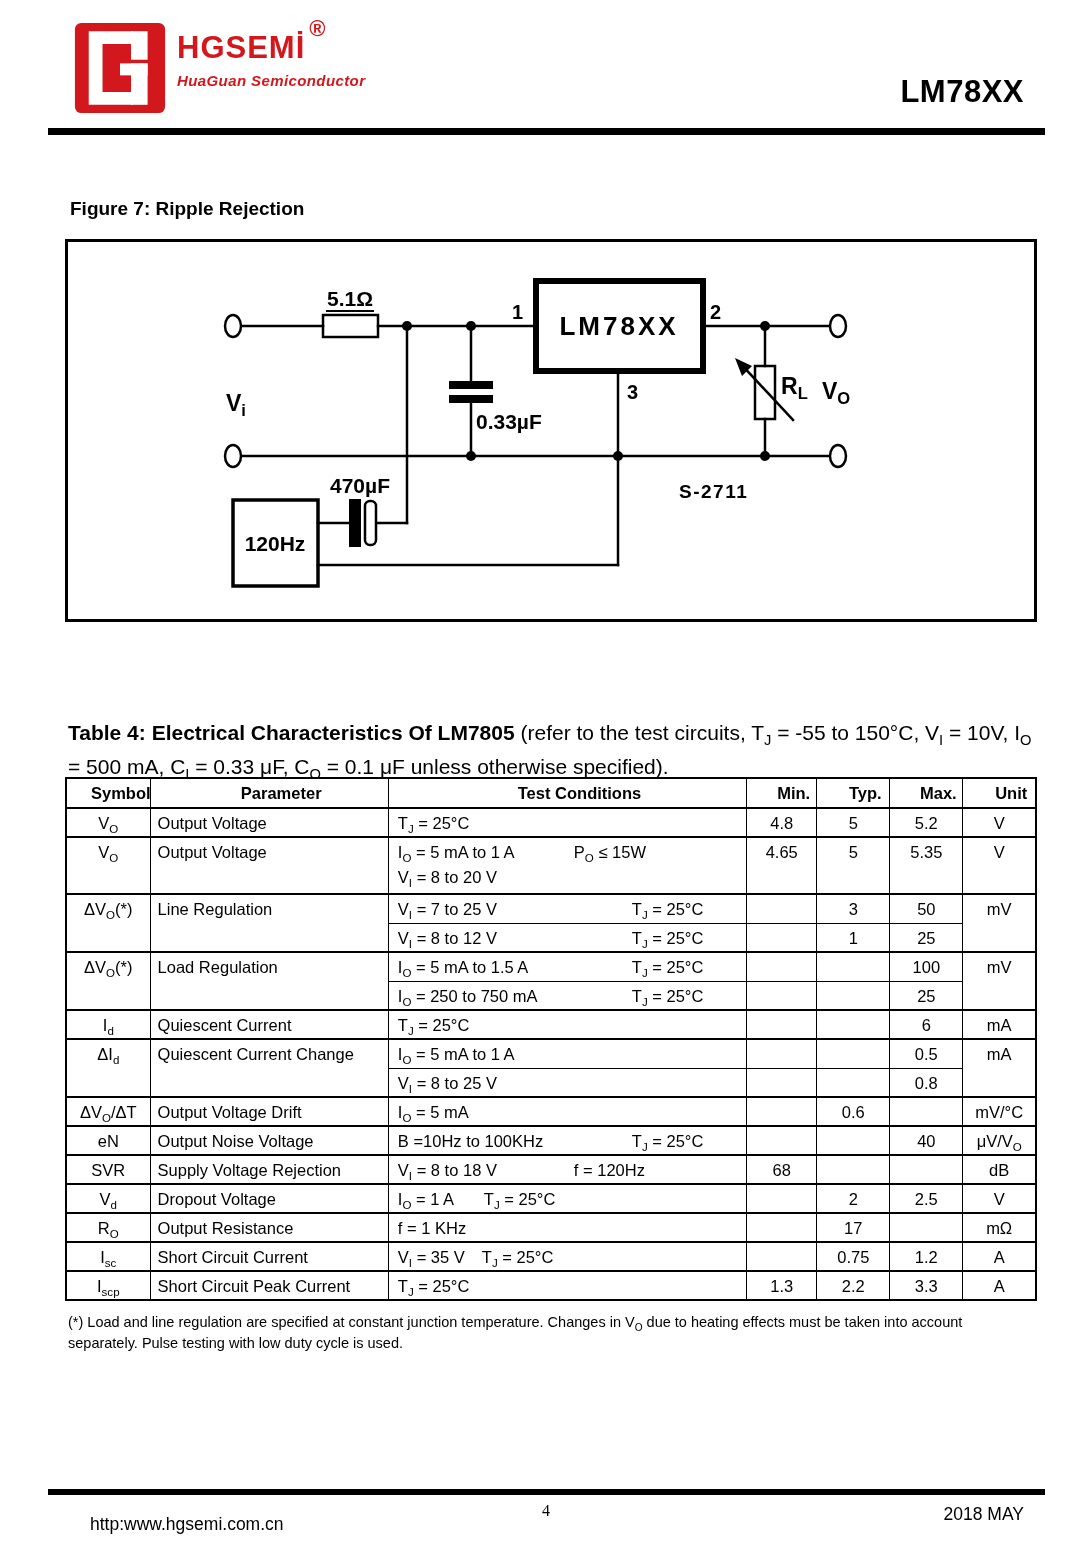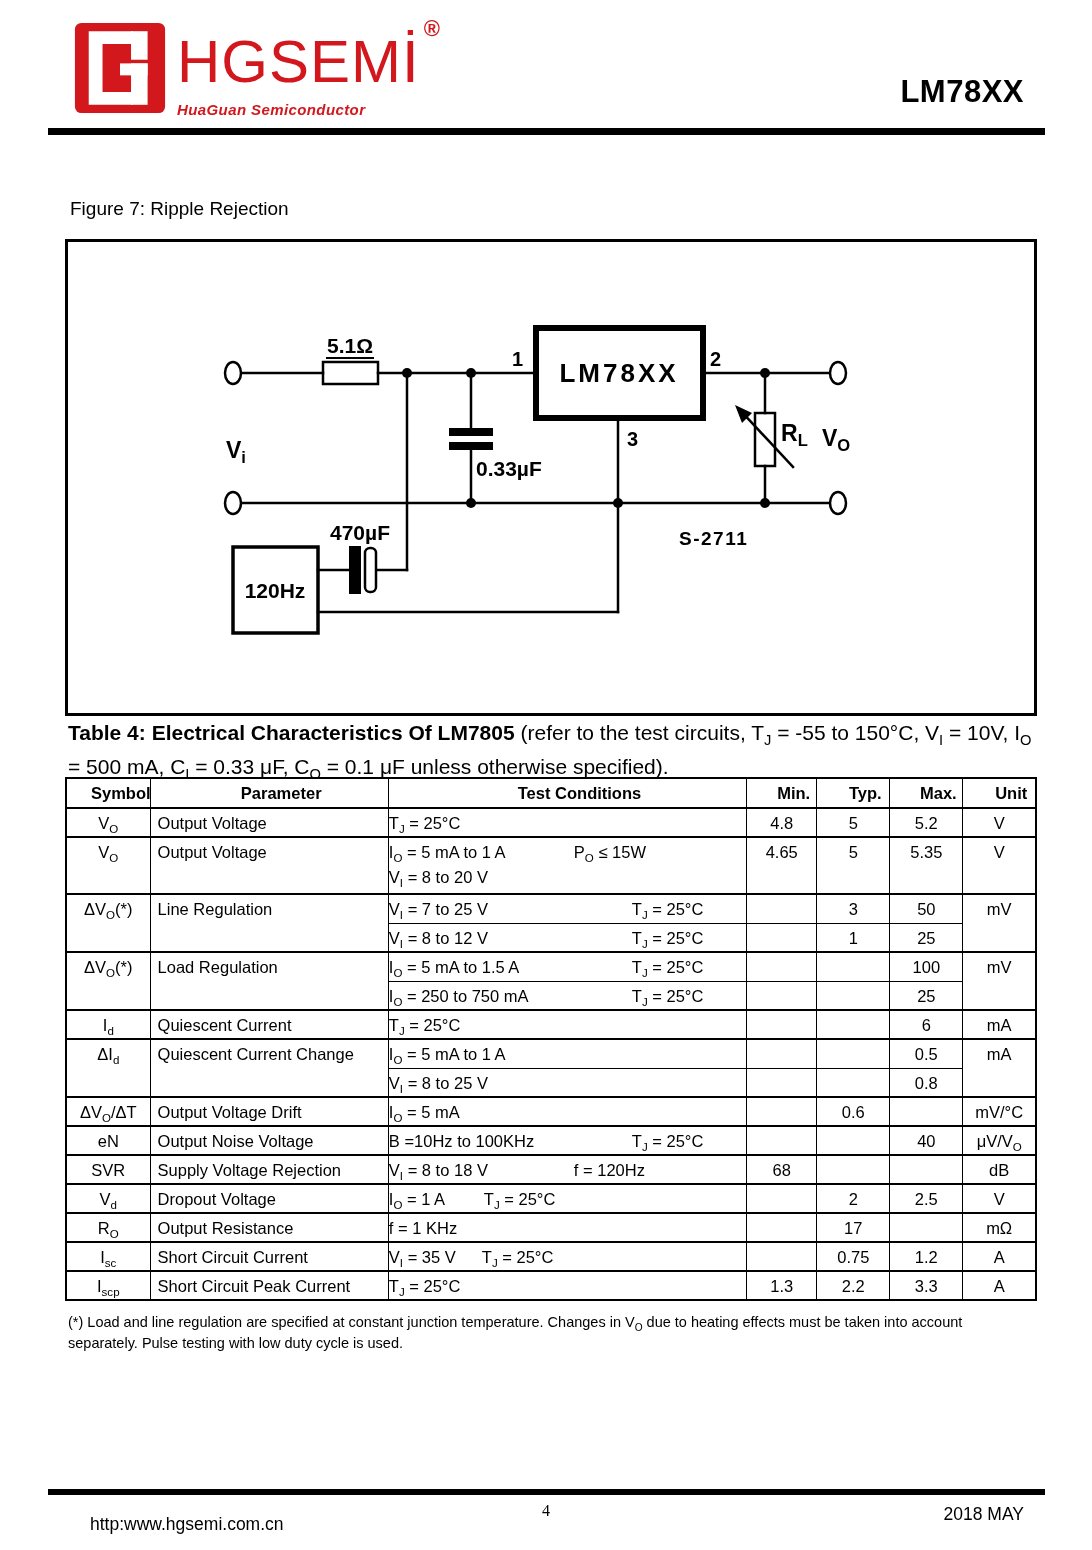--- a/index.html
+++ b/index.html
@@ -10,31 +10,31 @@
     overflow:hidden;
   }
   sub { font-size:70%; line-height:0; }
 
   
   .logo { position:absolute; left:74px; top:20px; display:flex; align-items:flex-start; }
   .logo-mark { width:92px; height:96px; flex:0 0 auto; }
   .logo-text { margin-left:11px; }
   .brand-row { display:flex; align-items:flex-start; }
   .brand {
-    font-size:60px; font-weight:normal; letter-spacing:1px; line-height:1.0;
+    font-size:31px; font-weight:bold; letter-spacing:1px; line-height:1.0;
     margin-top:12px;
   }
   .reg-mark { font-size:22px; font-weight:bold; position:relative; top:-4px; left:4px; }
   .tagline { font-size:15px; font-weight:bold; font-style:italic; letter-spacing:0.4px; margin-top:9px; }
   .part-number { position:absolute; right:68px; top:74px; font-size:31px; font-weight:bold; letter-spacing:0.5px; }
   .header-rule { position:absolute; left:48px; top:128px; width:997px; height:7px; background:#000; }
 
   
-  .figure-title { position:absolute; left:70px; top:198px; font-size:19px; font-weight:normal; }
-  .figure-box { position:absolute; left:65px; top:239px; width:972px; height:477px; border:3px solid #000; }
+  .figure-title { position:absolute; left:70px; top:198px; font-size:19px; font-weight:bold; }
+  .figure-box { position:absolute; left:65px; top:239px; width:972px; height:383px; border:3px solid #000; }
   .circuit { width:100%; height:100%; display:block; }
   .circuit text { font-family:"Liberation Sans", sans-serif; font-weight:bold; fill:#000; }
 
   
   .table-title { position:absolute; left:68px; top:716px; width:966px; font-size:21px; line-height:1.62; }
   .table-title b { font-weight:bold; }
 
   table.spec {
     position:absolute; left:65px; top:777px; width:972px;
     border-collapse:collapse; table-layout:fixed;
@@ -46,21 +46,21 @@
   }
   table.spec td {
     border-left:1.5px solid #000; border-right:1.5px solid #000;
     vertical-align:top; padding-top:4px; height:29px;
   }
   table.spec tr.tall td { height:57px; }
   table.spec tr.group-start td { border-top:2.2px solid #000; }
   table.spec tr.sub-row td { border-top:1.5px solid #000;margin-left:47px; }
   td.c-sym, td.c-min, td.c-typ, td.c-max, td.c-unit { text-align:center; }
   td.c-par { text-align:left; padding-left:7px; }
-  td.c-cond { text-align:left; position:relative; }
+  td.c-cond { text-align:left; padding-left:9px; position:relative; }
   td.c-cond .c2 { position:absolute; top:4px; white-space:nowrap; }
   td.c-cond .line2 { display:block; margin-top:5px; }
 
   .footnote { position:absolute; left:68px; top:1312px; width:968px; font-size:14.5px; line-height:1.48; }
 
   
   .footer-rule { position:absolute; left:48px; top:1489px; width:997px; height:6px; background:#000; }
   .footer-url  { position:absolute; left:90px;  top:1504px; font-size:17.5px;margin-top:10px; }
   .footer-page { position:absolute; left:50%; transform:translateX(-50%); top:1502px; font-size:16px; font-family:"Liberation Serif", serif; }
   .footer-date { position:absolute; right:68px; top:1504px; font-size:17.5px; }

